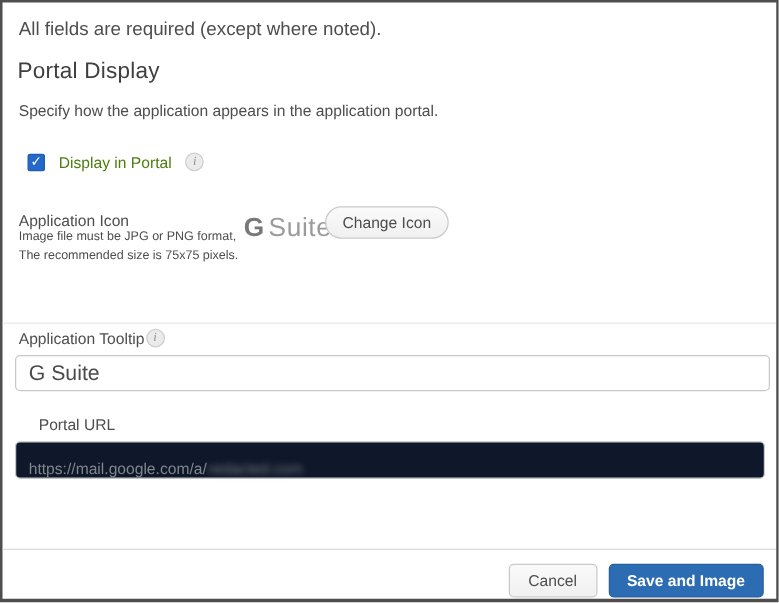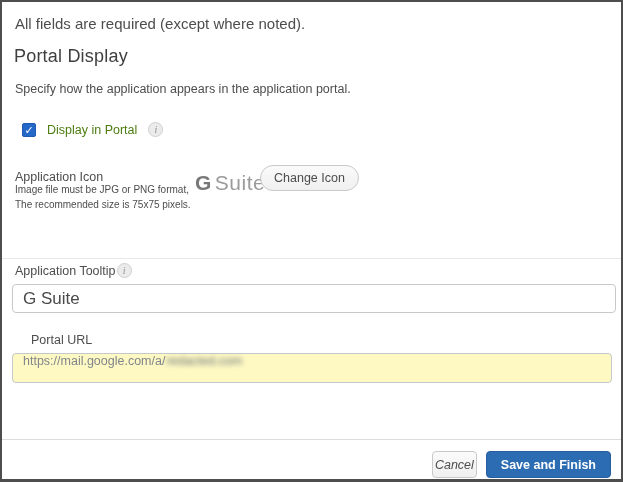--- a/index.html
+++ b/index.html
@@ -48,27 +48,27 @@
   .tooltip-row{left:13px;top:261px;display:flex;align-items:center;gap:1px;}
   .text-input{
     left:10px;right:9px;top:282px;height:29px;box-sizing:border-box;
     border:1px solid #c8c8c8;border-radius:4px;padding:0 10px;font-size:17px;color:#4a4a4a;
     background:#fff;outline:none;width:604px;
     font-family:"Liberation Sans","DejaVu Sans",sans-serif;
   }
   .url-label{left:13px;top:331px;margin-left:16px;}
   .url-input{
     left:10px;right:9px;top:351px;height:30px;box-sizing:border-box;
-    border:1px solid #c3c8cc;border-radius:4px;background:#fef9c3;
-    display:flex;align-items:flex-start;padding:0 10px;font-size:12.5px;color:#80868c;
+    border:1px solid #c3c8cc;border-radius:4px;background:#0f172a;
+    display:flex;align-items:flex-end;padding:0 10px;font-size:12.5px;color:#80868c;
   }
   .url-redacted{filter:blur(2.5px);margin-left:1px;color:#6f767c;}
 
   .footer-btns{right:10px;top:449px;display:flex;gap:9px;}
-  .cancel-btn{height:27px;padding:0 2px;font-style:italic;}
+  .cancel-btn{height:27px;padding:0 15px;}
   .btn-primary{
     background:#2c6cb2;border:1px solid #275f9e;color:#fff;font-weight:600;
     height:27px;padding:0 14px;
   }
 </style>
 </head>
 <body>
 
 <div class="frame">
 
@@ -110,16 +110,16 @@
 
   <div class="abs url-input">
     <span>https://mail.google.com/a/</span>
       <span class="url-redacted">redacted.com</span>
   </div>
 
   <div class="abs divider divider-2"></div>
 
   <div class="abs footer-btns">
     <button class="btn btn-secondary cancel-btn">Cancel</button>
-    <button class="btn btn-primary">Save and Finish</button>
+    <button class="btn btn-primary">Save and Image</button>
   </div>
 
 </div>
 
 </body></html>

